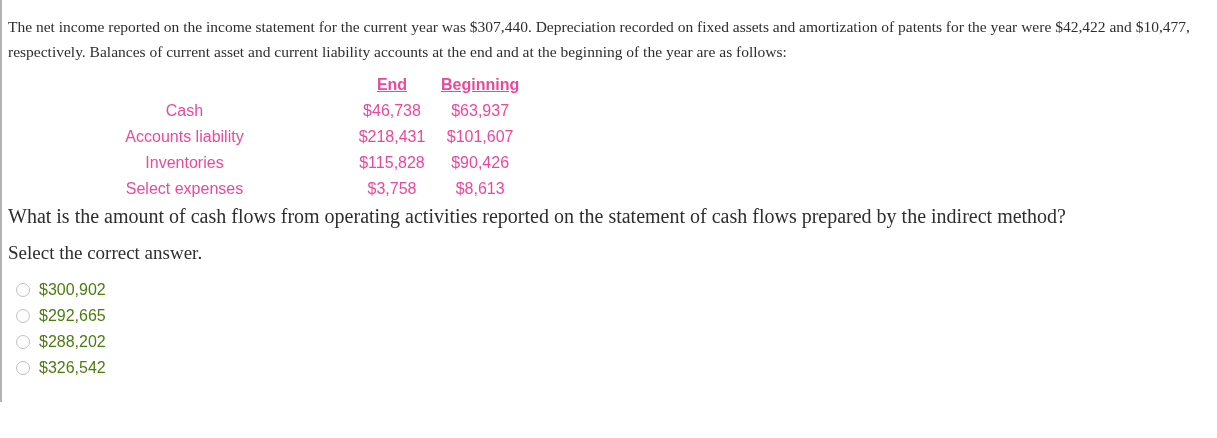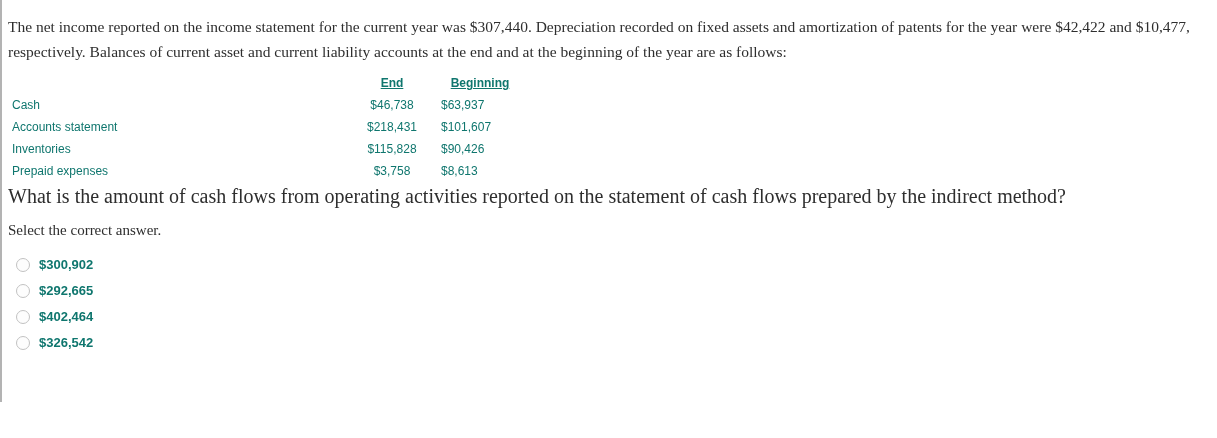--- a/index.html
+++ b/index.html
@@ -18,51 +18,50 @@
   .intro {
     font-size: 15.5px;
     line-height: 25px;
     max-width: 1185px;
     margin: 4px 0 0 0;
   }
   .acct-table {
     border-collapse: collapse;
     margin: 8px 0 0 4px;
     font-family: "Liberation Sans", sans-serif;
-    font-size: 12px;
-    color: #0f766e;
+    font-size: 16px;
+    color: #ec4899;
   }
   .acct-table td, .acct-table th {
     padding: 4px 0;
     vertical-align: bottom;
     white-space: nowrap;
   }
-  .acct-table .label-col { width: 345px; text-align: left; font-weight: normal; }
+  .acct-table .label-col { width: 345px; text-align: center; font-weight: normal; }
   .acct-table .end-col   { width: 70px;  text-align: center; }
-  .acct-table .beg-col   { width: 92px;  text-align: left; padding-left: 14px; }
+  .acct-table .beg-col   { width: 92px;  text-align: center; padding-left: 14px; }
   .acct-table th.end-col, .acct-table th.beg-col {
     font-weight: bold;
     text-align: center;
     text-decoration: underline;
   }
   .prompt {
     font-size: 20px;
     line-height: 24px;
     margin: 2px 0 0 0;
   }
   .instruction {
-    font-size: 15px;
+    font-size: 19px;
     margin: 14px 0 0 0;
   }
   .options {
     margin: 18px 0 0 8px;
     font-family: "Liberation Sans", sans-serif;
-    font-size: 13px;
-    color: #0f766e;
-    font-weight: bold;
+    font-size: 16px;
+    color: #4d7c0f;
   }
   .option {
     display: flex;
     align-items: center;
     margin-bottom: 11px;
     cursor: pointer;
   }
   .radio {
     width: 14px;
     height: 14px;
@@ -87,31 +86,31 @@
       <th class="label-col"></th>
       <th class="end-col">End</th>
       <th class="beg-col">Beginning</th>
     </tr>
     <tr>
       <td class="label-col">Cash</td>
       <td class="end-col">$46,738</td>
       <td class="beg-col">$63,937</td>
     </tr>
     <tr>
-      <td class="label-col">Accounts statement</td>
+      <td class="label-col">Accounts liability</td>
       <td class="end-col">$218,431</td>
       <td class="beg-col">$101,607</td>
     </tr>
     <tr>
       <td class="label-col">Inventories</td>
       <td class="end-col">$115,828</td>
       <td class="beg-col">$90,426</td>
     </tr>
     <tr>
-      <td class="label-col">Prepaid expenses</td>
+      <td class="label-col">Select expenses</td>
       <td class="end-col">$3,758</td>
       <td class="beg-col">$8,613</td>
     </tr>
   </tbody>
     </table>
 
   <p class="prompt">What is the amount of cash flows from operating activities reported on the statement of cash flows prepared by the indirect method?</p>
 
   <p class="instruction">Select the correct answer.</p>
 
@@ -119,21 +118,21 @@
     <div class="option">
       <span class="radio"></span>
       <span class="option-label">$300,902</span>
     </div>
     <div class="option">
       <span class="radio"></span>
       <span class="option-label">$292,665</span>
     </div>
     <div class="option">
       <span class="radio"></span>
-      <span class="option-label">$402,464</span>
+      <span class="option-label">$288,202</span>
     </div>
     <div class="option">
       <span class="radio"></span>
       <span class="option-label">$326,542</span>
     </div>
   </div>
 
 </div>
 
 </body></html>

